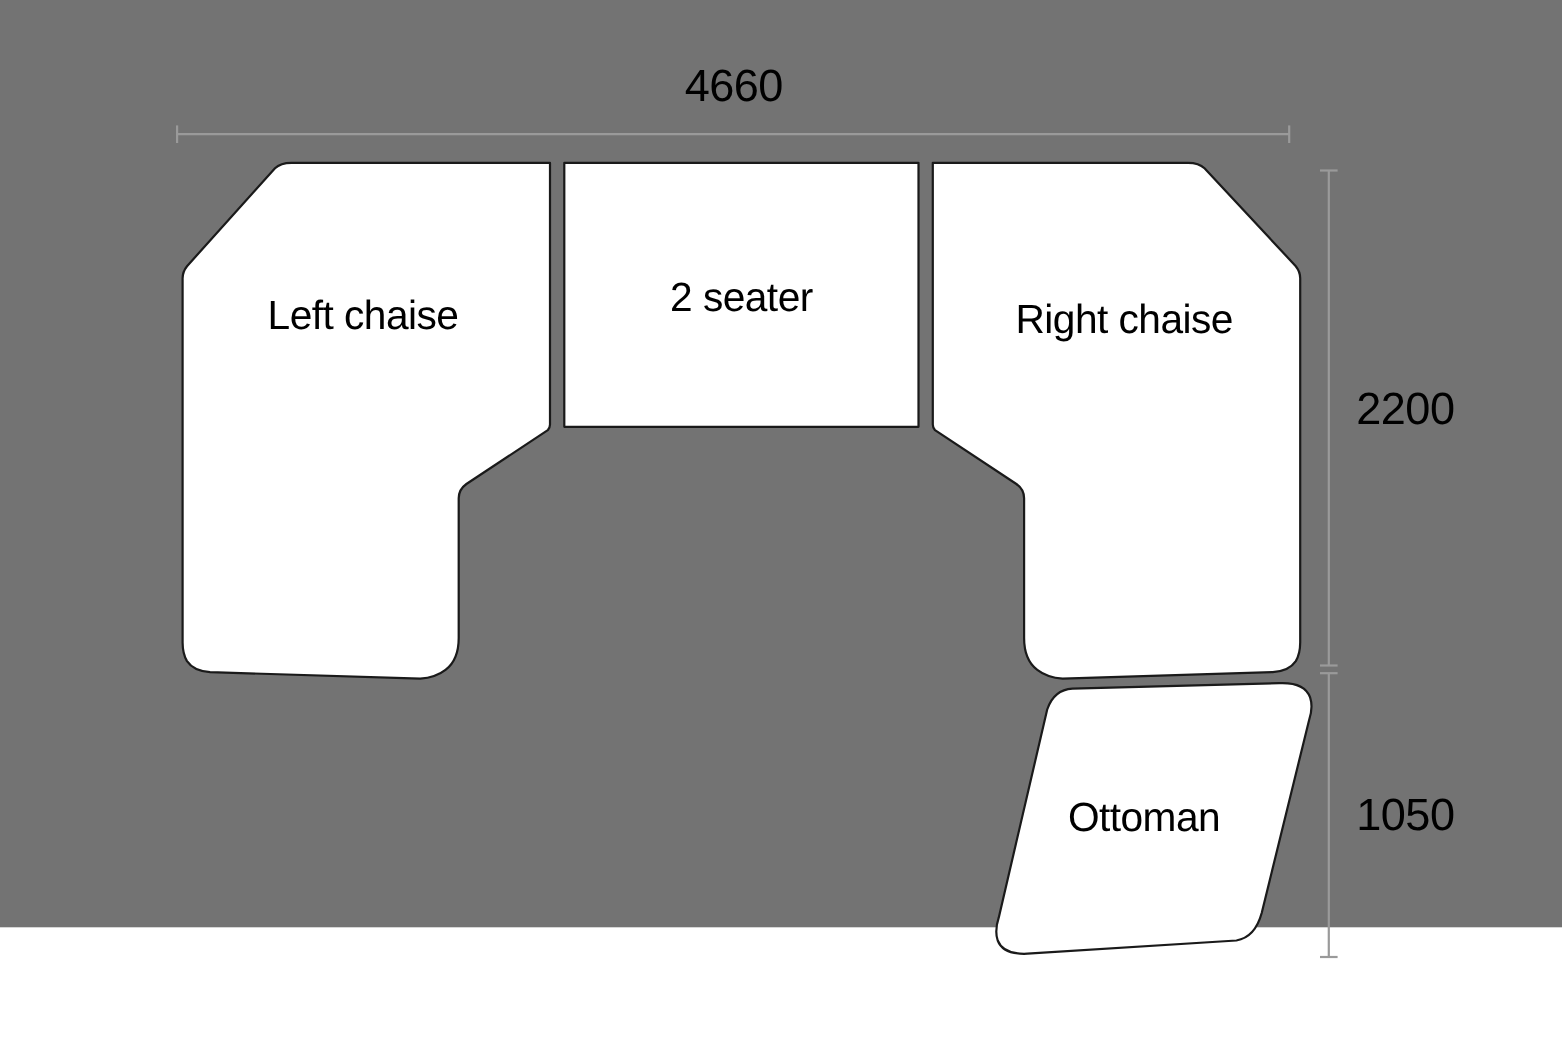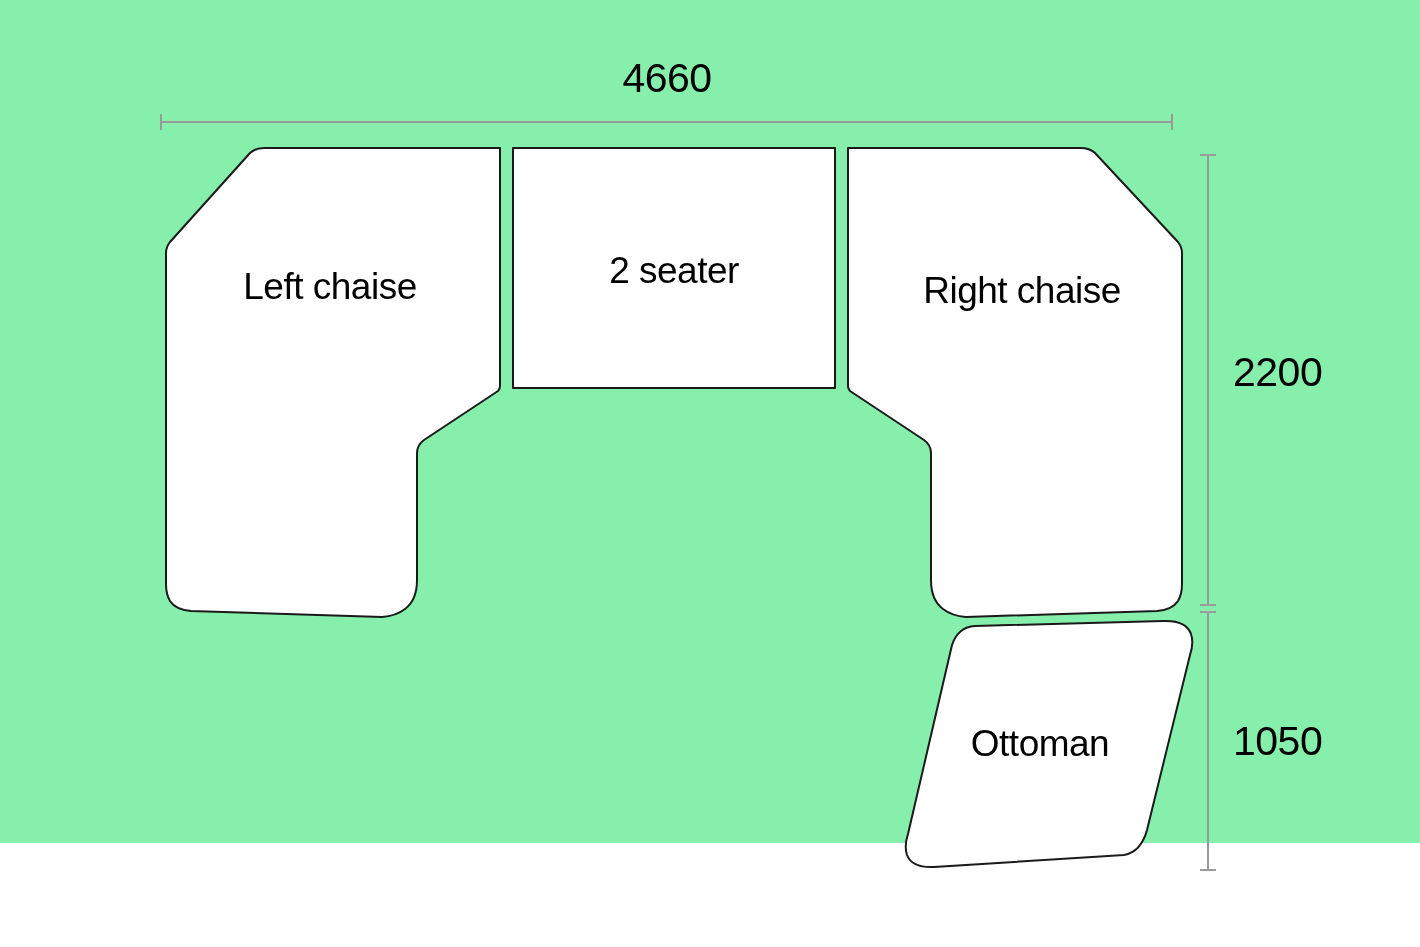--- a/index.html
+++ b/index.html
@@ -10,21 +10,21 @@
   body {
     width: 1420px;
     height: 947px;
     font-family: "Liberation Sans", sans-serif;
     overflow: hidden;
   }
   #diagram-root {
     position: relative;
     width: 1420px;
     height: 843px;
-    background: #86efac;
+    background: #737373;
   }
   #diagram-svg {
     position: absolute;
     left: 0;
     top: 0;
     width: 1420px;
     height: 947px;
     display: block;
   }
   .module-outline {

